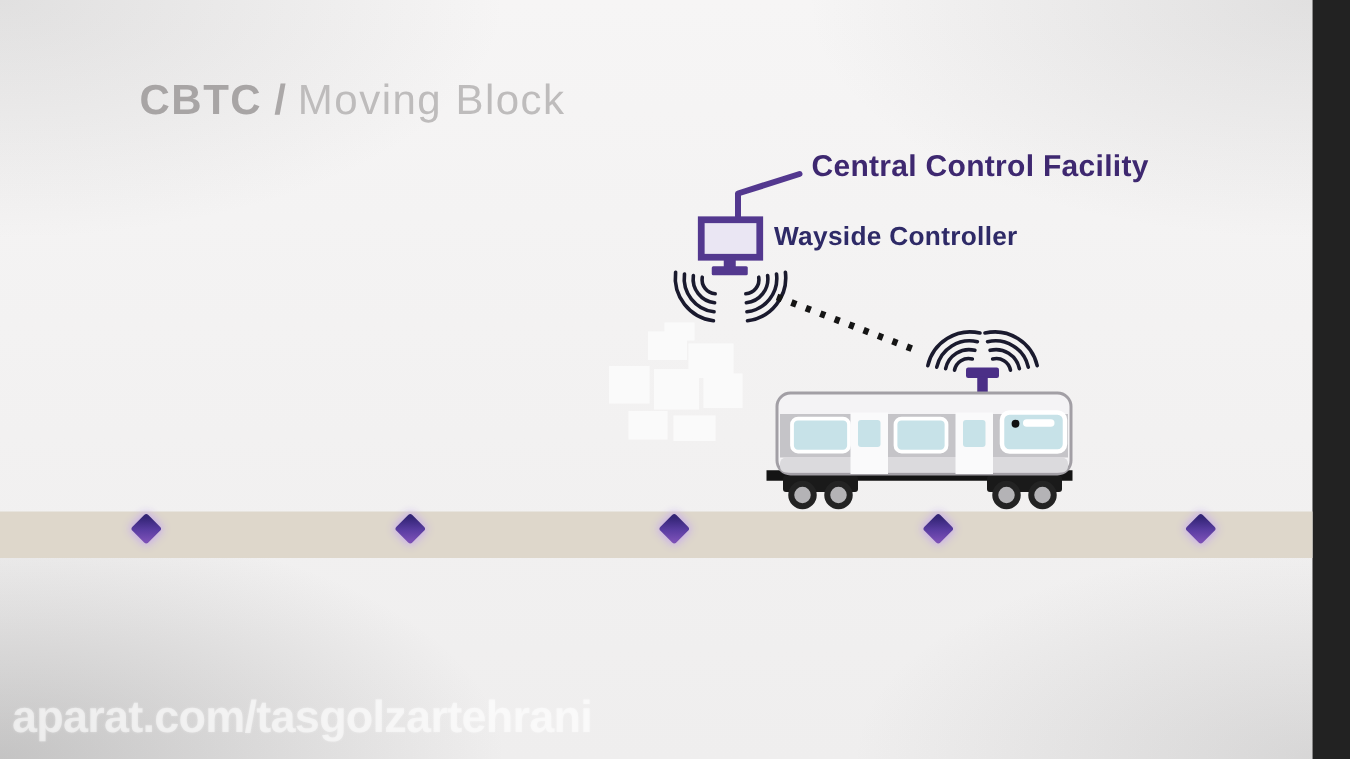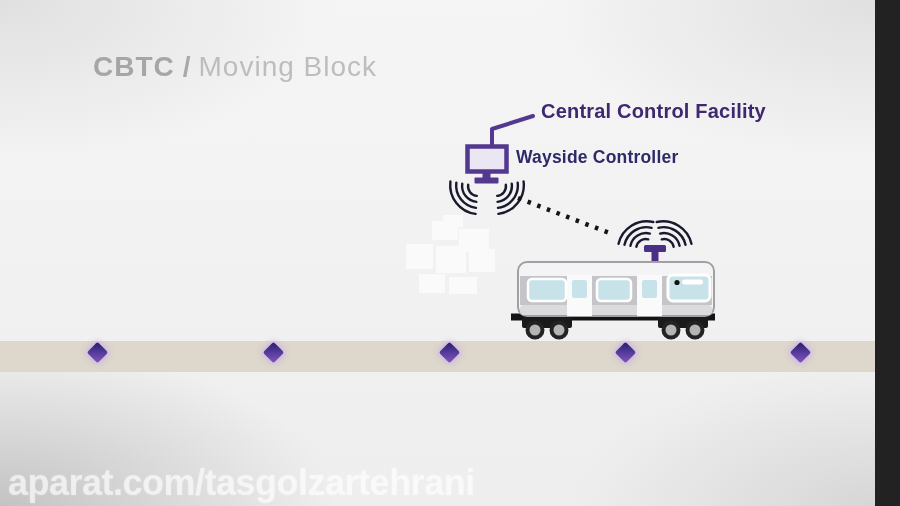--- a/index.html
+++ b/index.html
@@ -22,21 +22,21 @@
   .lbl-wc{left:516px;top:147px;font-size:17.5px;color:#2e2a67;letter-spacing:.2px;}
   .band{position:absolute;left:0;top:341px;width:900px;height:31px;background:#ded7cb;}
   .diamond{
     position:absolute;top:4px;width:15px;height:15px;border-radius:2px;
     transform:rotate(45deg);
     background:linear-gradient(135deg,#342577 15%,#5a3da2 55%,#7b50b6 90%);
     box-shadow:0 0 6px 1px rgba(196,168,240,.95);
   }
   .overlay-svg{position:absolute;left:0;top:0;}
   .watermark{
-    position:absolute;left:8px;top:462px;font-size:36px;font-weight:700;
+    position:absolute;left:8px;top:462px;font-size:30px;font-weight:700;
     color:rgba(255,255,255,.52);letter-spacing:-.5px;white-space:nowrap;
     text-shadow:0 0 2px rgba(255,255,255,.35);
   }
 </style>
 </head>
 <body>
 
 <div id="stage">
 
   <div class="title">

